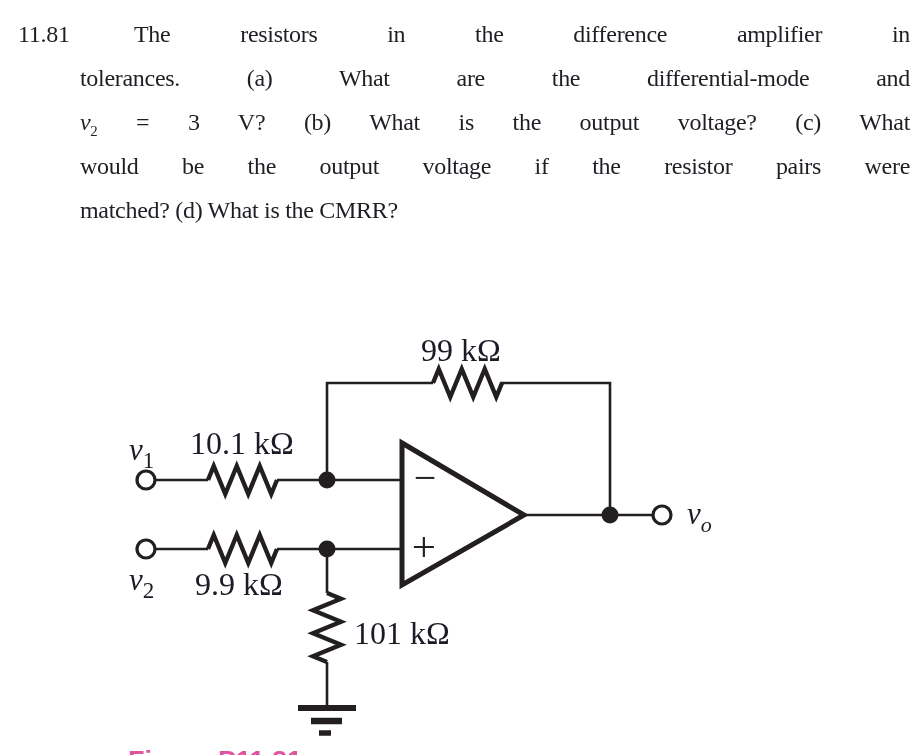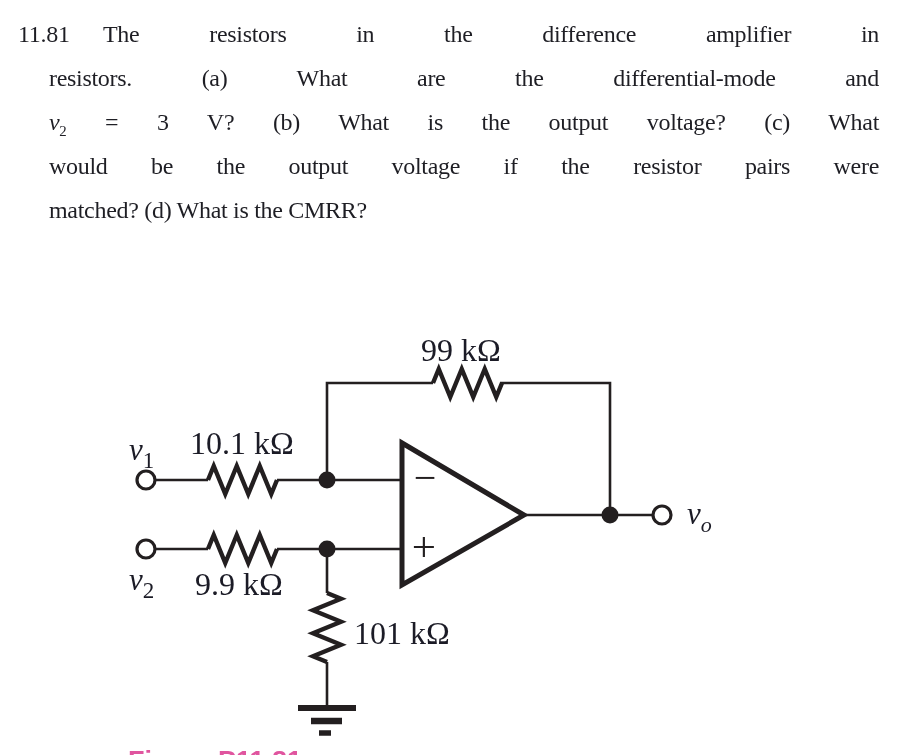--- a/index.html
+++ b/index.html
@@ -13,21 +13,21 @@
   .page { position: absolute; inset: 0; }
 
   
   .problem {
     position: absolute; left: 18px; top: 12px; width: 887px;
     color: #1e1e24;
     font-size: 24px; line-height: 44px;
     letter-spacing: -0.3px;
   }
   .prob-num { position: absolute; left: 0; top: 0; }
-  .lines { margin-left: 31px; width: 830px; }
+  .lines { margin-left: 62px; width: 830px; }
   .tline {
     height: 44px;
     text-align: justify;
     text-align-last: justify;
   }
   .tline.first { text-indent: 54px; }
   .tline.last  { text-align-last: left; }
   .mvar { font-style: italic; }
   .msub { font-size: 0.62em; }
 
@@ -56,21 +56,21 @@
 </style>
 </head>
 <body>
 
 <div class="page">
 
   <section class="problem">
     <div class="prob-num">11.81</div>
     <div class="lines">
       <div class="tline first">The resistors in the difference amplifier in</div>
-      <div class="tline">resistors. (a) What are the differential-mode and</div>
+      <div class="tline">tolerances. (a) What are the differential-mode and</div>
       <div class="tline"><span class="mvar">v</span><sub class="msub">2</sub><span> = 3 V? (b) What is the output voltage? (c) What</span></div>
       <div class="tline">would be the output voltage if the resistor pairs were</div>
       <div class="tline last">matched? (d) What is the CMRR?</div>
     </div>
   </section>
 
   <svg class="circuit" width="914" height="435" viewBox="0 320 914 435" xmlns="http://www.w3.org/2000/svg">
 
     <g>
       <path class="wire" d="M327,480 V383 H433"></path>

